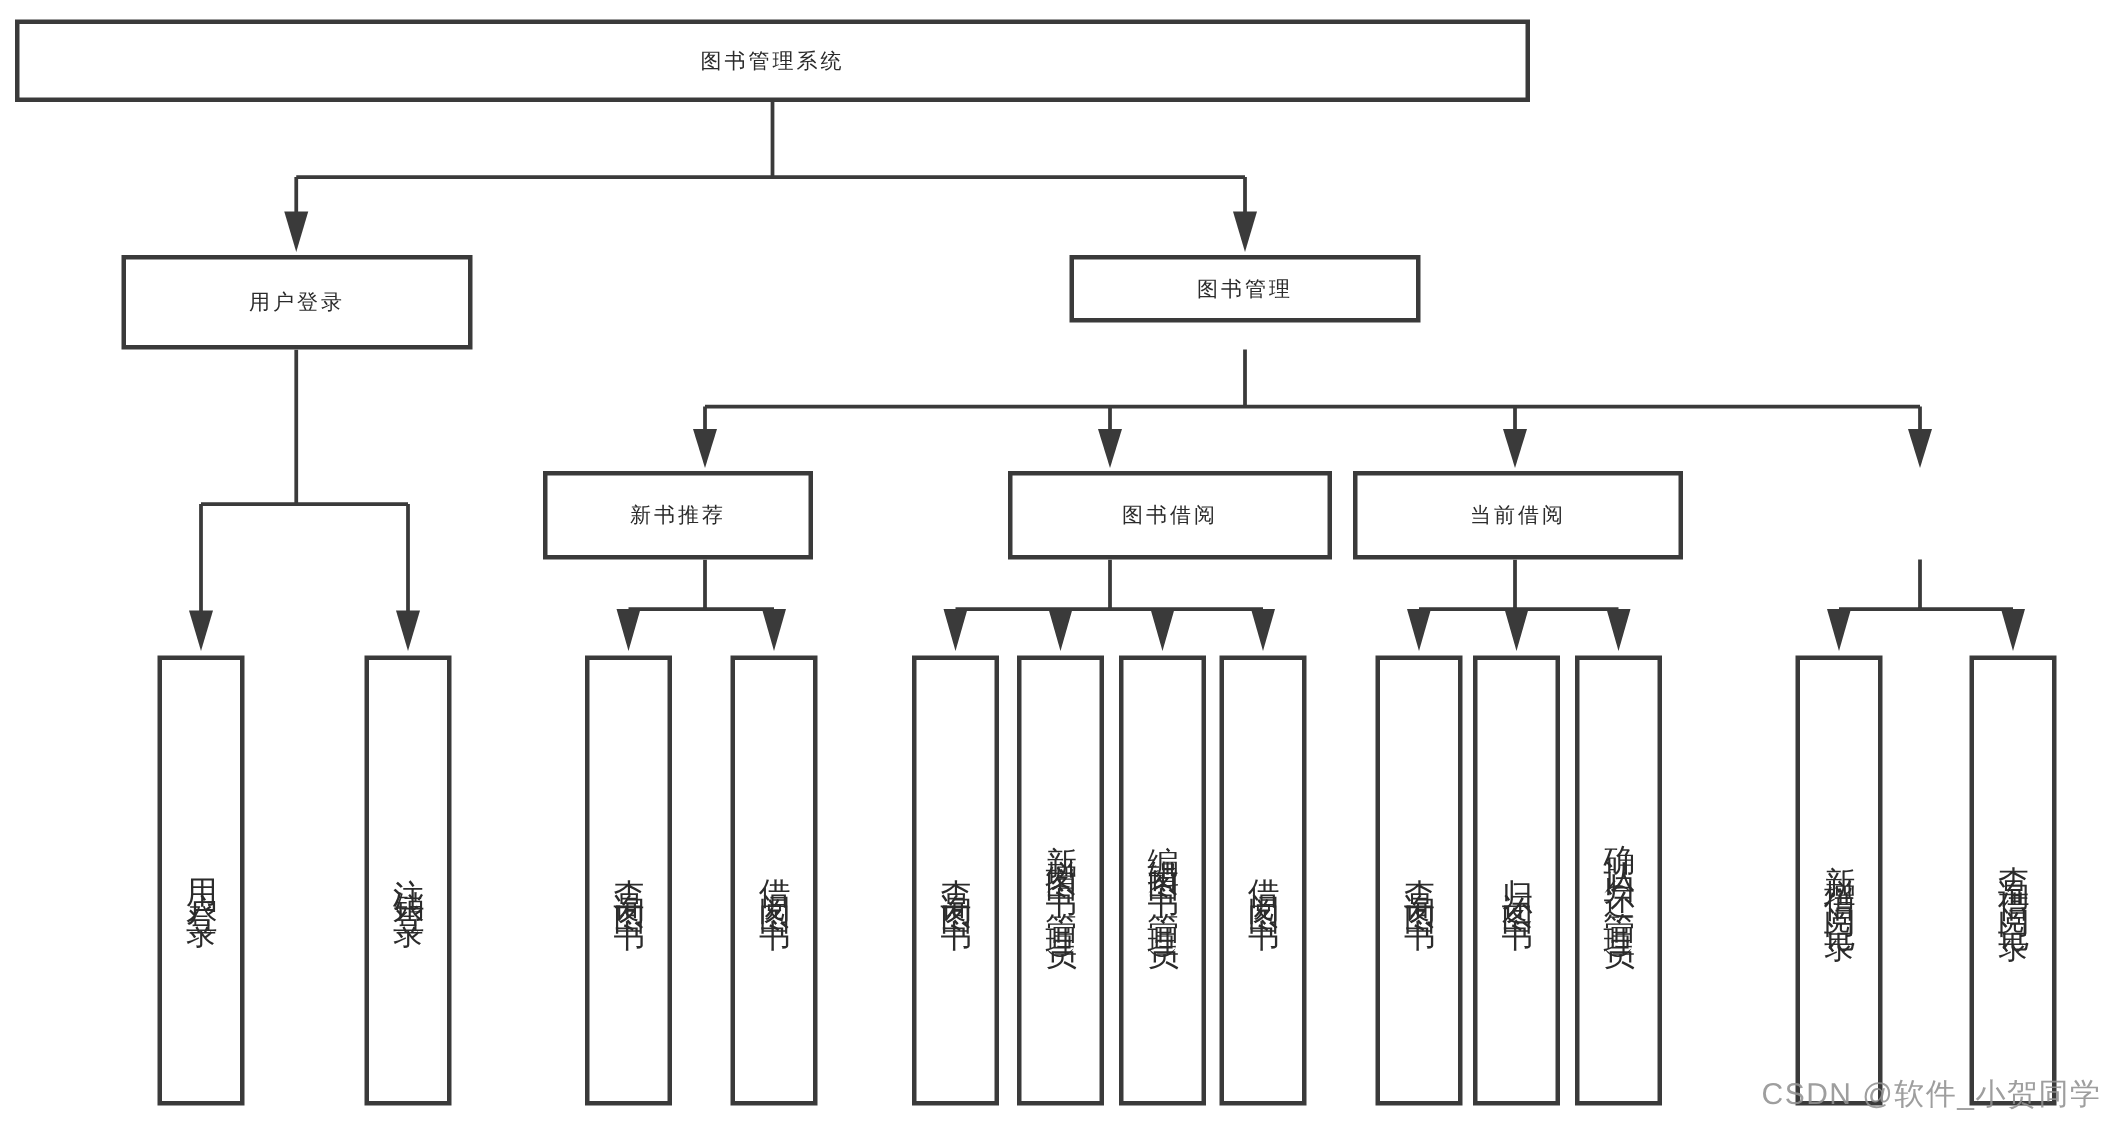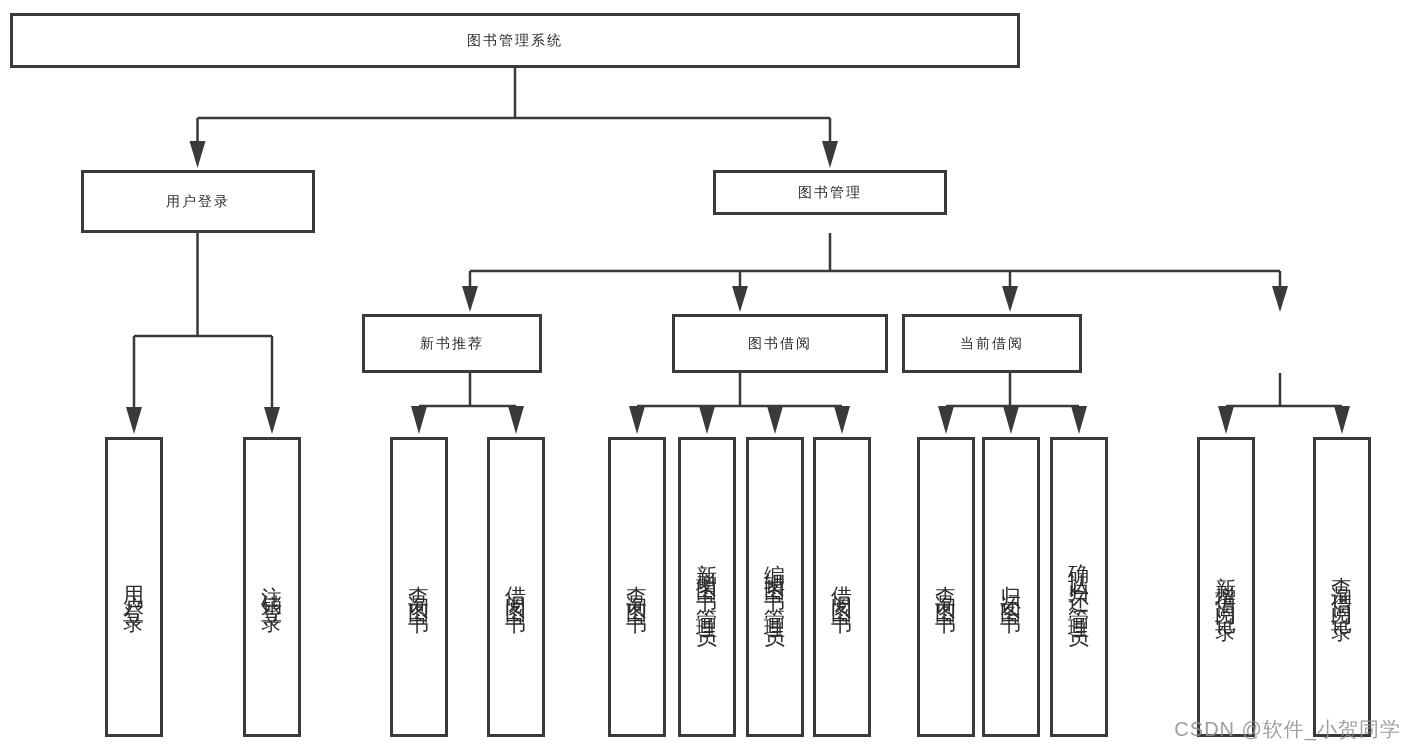--- a/index.html
+++ b/index.html
@@ -44,21 +44,21 @@
     letter-spacing: 9px;
     line-height: 1;
     white-space: nowrap;
   }
   
   .n-root    { left: 10px;   top: 13px;  width: 1010px; height: 55px; }
   .n-login   { left: 81px;   top: 170px; width: 234px;  height: 63px; }
   .n-mgmt    { left: 713px;  top: 170px; width: 234px;  height: 45px; }
   .n-newbook { left: 362px;  top: 314px; width: 180px;  height: 59px; }
   .n-borrow  { left: 632px;  top: 314px; width: 216px;  height: 59px; margin-left: 40px; }
-  .n-current { left: 902px;  top: 314px; width: 180px;  height: 59px; }
+  .n-current { left: 902px;  top: 314px; width: 220px;  height: 59px; }
   .n-records { left: 1172px; top: 314px; width: 216px;  height: 59px; }
   
   .node.leaf { top: 437px; width: 58px; height: 300px; }
   .l-login1     { left: 105px;  }
   .l-logout     { left: 243px;  }
   .l-nb-query   { left: 390px;  }
   .l-nb-borrow  { left: 487px;  }
   .l-bb-query   { left: 608px;  }
   .l-bb-add     { left: 678px;  }
   .l-bb-edit    { left: 746px;  }

